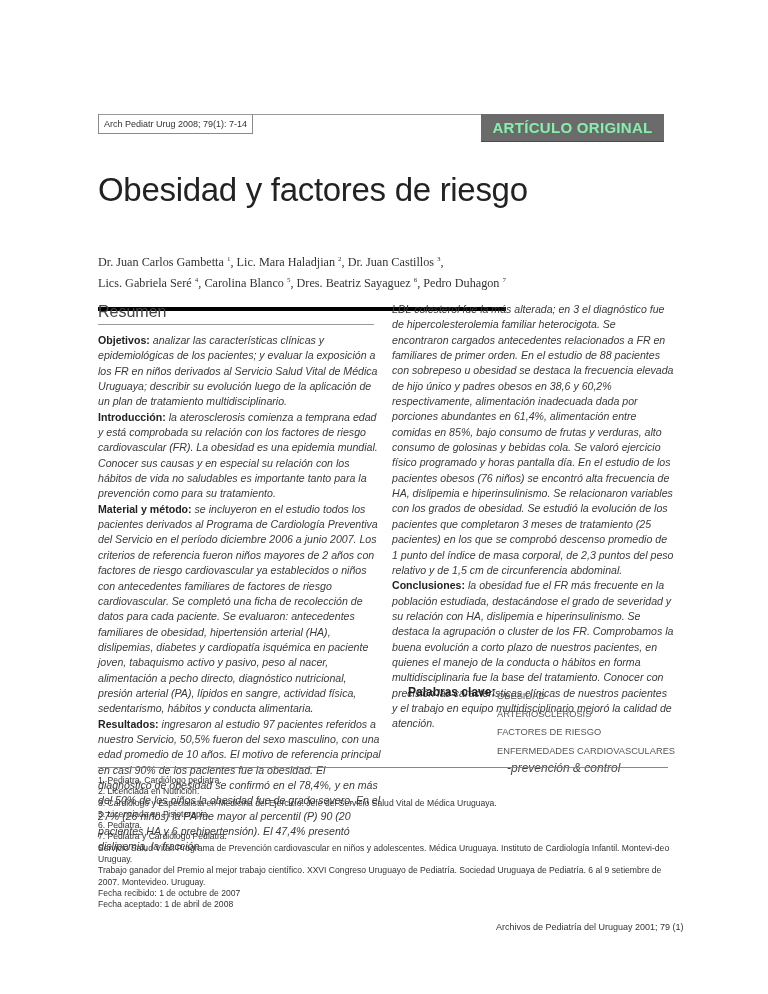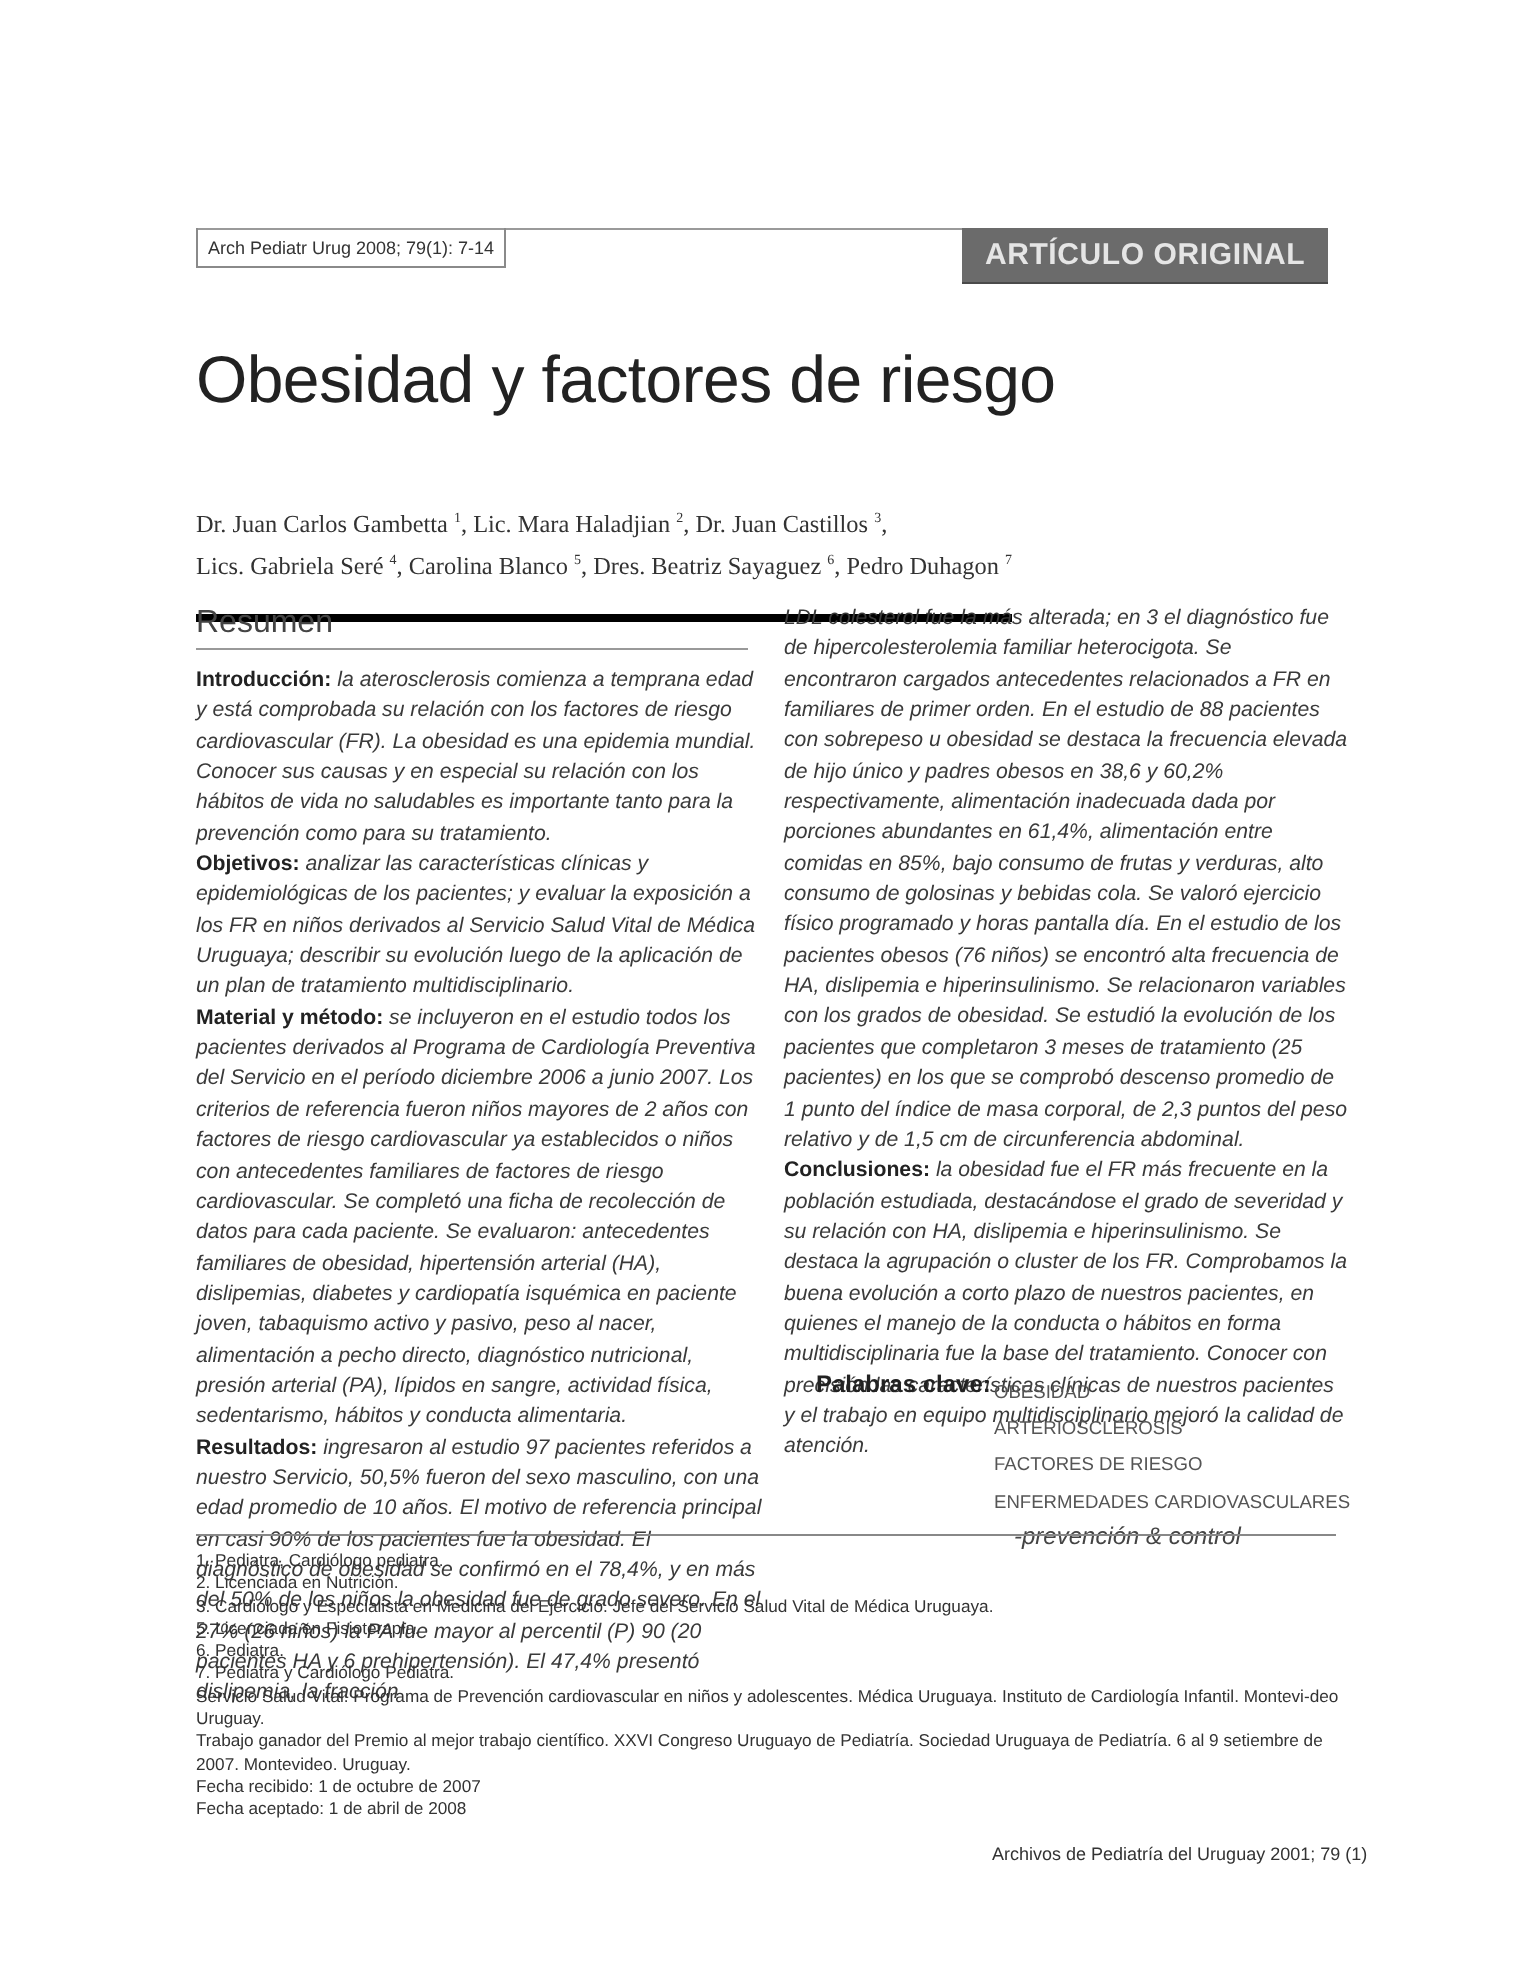--- a/index.html
+++ b/index.html
@@ -1,19 +1,19 @@
 <!DOCTYPE html>
 <html><head>
 <meta charset="utf-8">
 <style>
   html, body { margin: 0; padding: 0; background: #ffffff; }
   body { width: 768px; height: 994px; position: relative; overflow: hidden; color: #2a2a2a; font-family: "Liberation Sans", sans-serif; }
   .hdr-line { position: absolute; left: 98px; top: 114px; width: 405px; height: 0; border-top: 1px solid #9a9a9a; }
   .citation-box { position: absolute; left: 98px; top: 114px; width: 155px; height: 20px; border: 1px solid #8a8a8a; border-top: none; box-sizing: border-box; font-size: 9px; color: #333; display: flex; align-items: center; justify-content: center; }
-  .type-badge { position: absolute; left: 481px; top: 114px; width: 183px; height: 27px; background: #6b6b6b; color: #e5e5e5; font-weight: bold; font-size: 15px; display: flex; align-items: center; justify-content: center; letter-spacing: 0.3px; border-bottom: 1px solid #4a4a4a; }
+  .type-badge { position: absolute; left: 481px; top: 114px; width: 183px; height: 27px; background: #6b6b6b; color: #86efac; font-weight: bold; font-size: 15px; display: flex; align-items: center; justify-content: center; letter-spacing: 0.3px; border-bottom: 1px solid #4a4a4a; }
   .title { position: absolute; left: 98px; top: 173px; width: 600px; font-size: 33px; line-height: 33px; color: #222; font-weight: normal; margin: 0; letter-spacing: -0.3px; }
   .authors { position: absolute; left: 98px; top: 250px; width: 600px; font-family: "Liberation Serif", serif; font-size: 12.2px; line-height: 18px; color: #333; }
   .authors .line2 { border-bottom: 4px solid #000000; display: inline-block; padding-bottom: 15px; }
   sup { font-size: 7px; vertical-align: 5px; }
   .resumen-h { position: absolute; left: 98px; top: 303px; width: 276px; font-size: 16px; color: #444; border-bottom: 1px solid #999; padding-bottom: 3px; }
   .col { position: absolute; font-size: 10.6px; line-height: 15.35px; font-style: italic; color: #3a3a3a; text-align: left; }
   .col b { font-style: normal; font-weight: bold; color: #222; }
   .col-left { left: 98px; top: 333px; width: 283px; }
   .col-right { left: 392px; top: 302px; width: 283px; }
   .kw { position: absolute; left: 392px; top: 685px; width: 300px; }
@@ -44,22 +44,22 @@
     <span>Dr. Juan Carlos Gambetta</span> <sup>1</sup><span>, </span><span>Lic. Mara Haladjian</span> <sup>2</sup><span>, </span><span>Dr. Juan Castillos</span> <sup>3</sup><span>,</span>
   </div>
   <div class="line2">
     <span>Lics. Gabriela Seré</span> <sup>4</sup><span>, </span><span>Carolina Blanco</span> <sup>5</sup><span>, </span><span>Dres. Beatriz Sayaguez</span> <sup>6</sup><span>, </span><span>Pedro Duhagon</span> <sup>7</sup>
   </div>
 </div>
 
 <div class="resumen-h">Resumen</div>
 
 <div class="col col-left">
+  <div><b>Objetivos:</b><span> analizar las características clínicas y epidemiológicas de los pacientes; y evaluar la exposición a los FR en niños derivados al Servicio Salud Vital de Médica Uruguaya; describir su evolución luego de la aplicación de un plan de tratamiento multidisciplinario.</span></div>
   <div><b>Introducción:</b><span> la aterosclerosis comienza a temprana edad y está comprobada su relación con los factores de riesgo cardiovascular (FR). La obesidad es una epidemia mundial. Conocer sus causas y en especial su relación con los hábitos de vida no saludables es importante tanto para la prevención como para su tratamiento.</span></div>
-  <div><b>Objetivos:</b><span> analizar las características clínicas y epidemiológicas de los pacientes; y evaluar la exposición a los FR en niños derivados al Servicio Salud Vital de Médica Uruguaya; describir su evolución luego de la aplicación de un plan de tratamiento multidisciplinario.</span></div>
   <div><b>Material y método:</b><span> se incluyeron en el estudio todos los pacientes derivados al Programa de Cardiología Preventiva del Servicio en el período diciembre 2006 a junio 2007. Los criterios de referencia fueron niños mayores de 2 años con factores de riesgo cardiovascular ya establecidos o niños con antecedentes familiares de factores de riesgo cardiovascular. Se completó una ficha de recolección de datos para cada paciente. Se evaluaron: antecedentes familiares de obesidad, hipertensión arterial (HA), dislipemias, diabetes y cardiopatía isquémica en paciente joven, tabaquismo activo y pasivo, peso al nacer, alimentación a pecho directo, diagnóstico nutricional, presión arterial (PA), lípidos en sangre, actividad física, sedentarismo, hábitos y conducta alimentaria.</span></div>
   <div><b>Resultados:</b><span> ingresaron al estudio 97 pacientes referidos a nuestro Servicio, 50,5% fueron del sexo masculino, con una edad promedio de 10 años. El motivo de referencia principal en casi 90% de los pacientes fue la obesidad. El diagnóstico de obesidad se confirmó en el 78,4%, y en más del 50% de los niños la obesidad fue de grado severo. En el 27% (26 niños) la PA fue mayor al percentil (P) 90 (20 pacientes HA y 6 prehipertensión). El 47,4% presentó dislipemia, la fracción</span></div>
 </div>
 
 <div class="col col-right">
   <div><span>LDL colesterol fue la más alterada; en 3 el diagnóstico fue de hipercolesterolemia familiar heterocigota. Se encontraron cargados antecedentes relacionados a FR en familiares de primer orden. En el estudio de 88 pacientes con sobrepeso u obesidad se destaca la frecuencia elevada de hijo único y padres obesos en 38,6 y 60,2% respectivamente, alimentación inadecuada dada por porciones abundantes en 61,4%, alimentación entre comidas en 85%, bajo consumo de frutas y verduras, alto consumo de  golosinas y bebidas cola. Se valoró ejercicio físico programado y horas pantalla día. En el estudio de los pacientes obesos (76 niños) se encontró alta frecuencia de HA, dislipemia e hiperinsulinismo. Se relacionaron variables con los grados de obesidad. Se estudió la evolución de los pacientes que completaron 3 meses de tratamiento (25 pacientes) en los que se comprobó descenso promedio de 1 punto del índice de masa corporal, de 2,3 puntos del peso relativo y de 1,5 cm de circunferencia abdominal.</span></div>
   <div><b>Conclusiones:</b><span> la obesidad fue el FR más frecuente en la población estudiada, destacándose el grado de severidad y su relación con HA, dislipemia e hiperinsulinismo. Se destaca la agrupación o cluster de los FR. Comprobamos la buena evolución a corto plazo de nuestros pacientes, en quienes el manejo de la conducta o hábitos en forma multidisciplinaria fue la base del tratamiento. Conocer con precisión las características clínicas de nuestros pacientes y el trabajo en equipo multidisciplinario mejoró la calidad de atención.</span></div>
 </div>
 
 <div class="kw">

